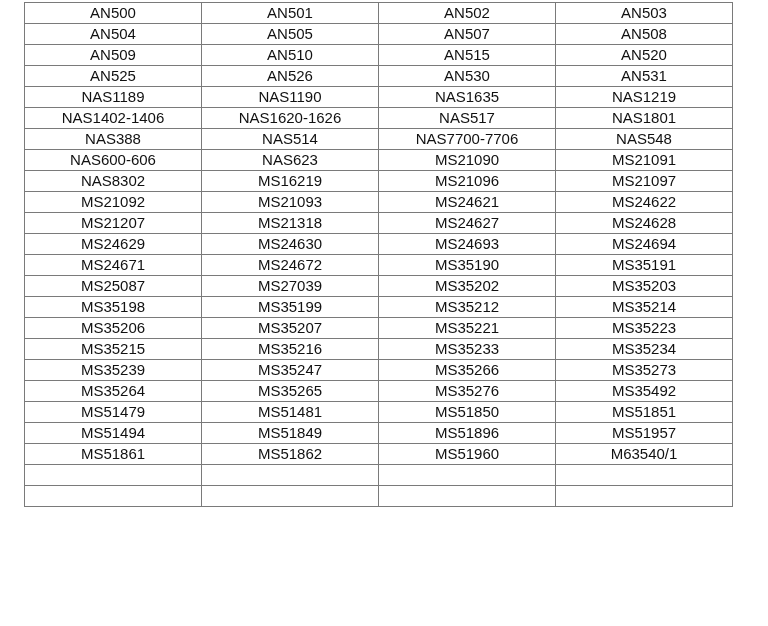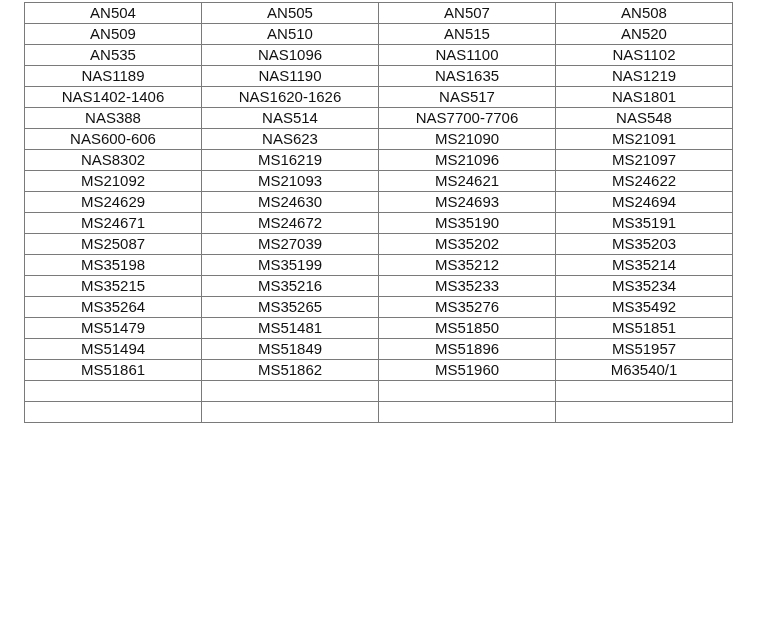--- a/index.html
+++ b/index.html
@@ -41,36 +41,42 @@
 
 <table id="parts-table">
   <colgroup>
       <col>
       <col>
       <col>
       <col>
     </colgroup>
   <tbody id="parts-body">
       <tr>
+        <td>AN500</td>
+        <td>AN501</td>
+        <td>AN502</td>
+        <td>AN503</td>
+      </tr>
+      <tr>
         <td>AN504</td>
         <td>AN505</td>
         <td>AN507</td>
         <td>AN508</td>
       </tr>
       <tr>
         <td>AN509</td>
         <td>AN510</td>
         <td>AN515</td>
         <td>AN520</td>
       </tr>
       <tr>
-        <td>AN535</td>
-        <td>NAS1096</td>
-        <td>NAS1100</td>
-        <td>NAS1102</td>
+        <td>AN525</td>
+        <td>AN526</td>
+        <td>AN530</td>
+        <td>AN531</td>
       </tr>
       <tr>
         <td>NAS1189</td>
         <td>NAS1190</td>
         <td>NAS1635</td>
         <td>NAS1219</td>
       </tr>
       <tr>
         <td>NAS1402-1406</td>
         <td>NAS1620-1626</td>
@@ -95,20 +101,26 @@
         <td>MS21096</td>
         <td>MS21097</td>
       </tr>
       <tr>
         <td>MS21092</td>
         <td>MS21093</td>
         <td>MS24621</td>
         <td>MS24622</td>
       </tr>
       <tr>
+        <td>MS21207</td>
+        <td>MS21318</td>
+        <td>MS24627</td>
+        <td>MS24628</td>
+      </tr>
+      <tr>
         <td>MS24629</td>
         <td>MS24630</td>
         <td>MS24693</td>
         <td>MS24694</td>
       </tr>
       <tr>
         <td>MS24671</td>
         <td>MS24672</td>
         <td>MS35190</td>
         <td>MS35191</td>
@@ -119,24 +131,36 @@
         <td>MS35202</td>
         <td>MS35203</td>
       </tr>
       <tr>
         <td>MS35198</td>
         <td>MS35199</td>
         <td>MS35212</td>
         <td>MS35214</td>
       </tr>
       <tr>
+        <td>MS35206</td>
+        <td>MS35207</td>
+        <td>MS35221</td>
+        <td>MS35223</td>
+      </tr>
+      <tr>
         <td>MS35215</td>
         <td>MS35216</td>
         <td>MS35233</td>
         <td>MS35234</td>
+      </tr>
+      <tr>
+        <td>MS35239</td>
+        <td>MS35247</td>
+        <td>MS35266</td>
+        <td>MS35273</td>
       </tr>
       <tr>
         <td>MS35264</td>
         <td>MS35265</td>
         <td>MS35276</td>
         <td>MS35492</td>
       </tr>
       <tr>
         <td>MS51479</td>
         <td>MS51481</td>

